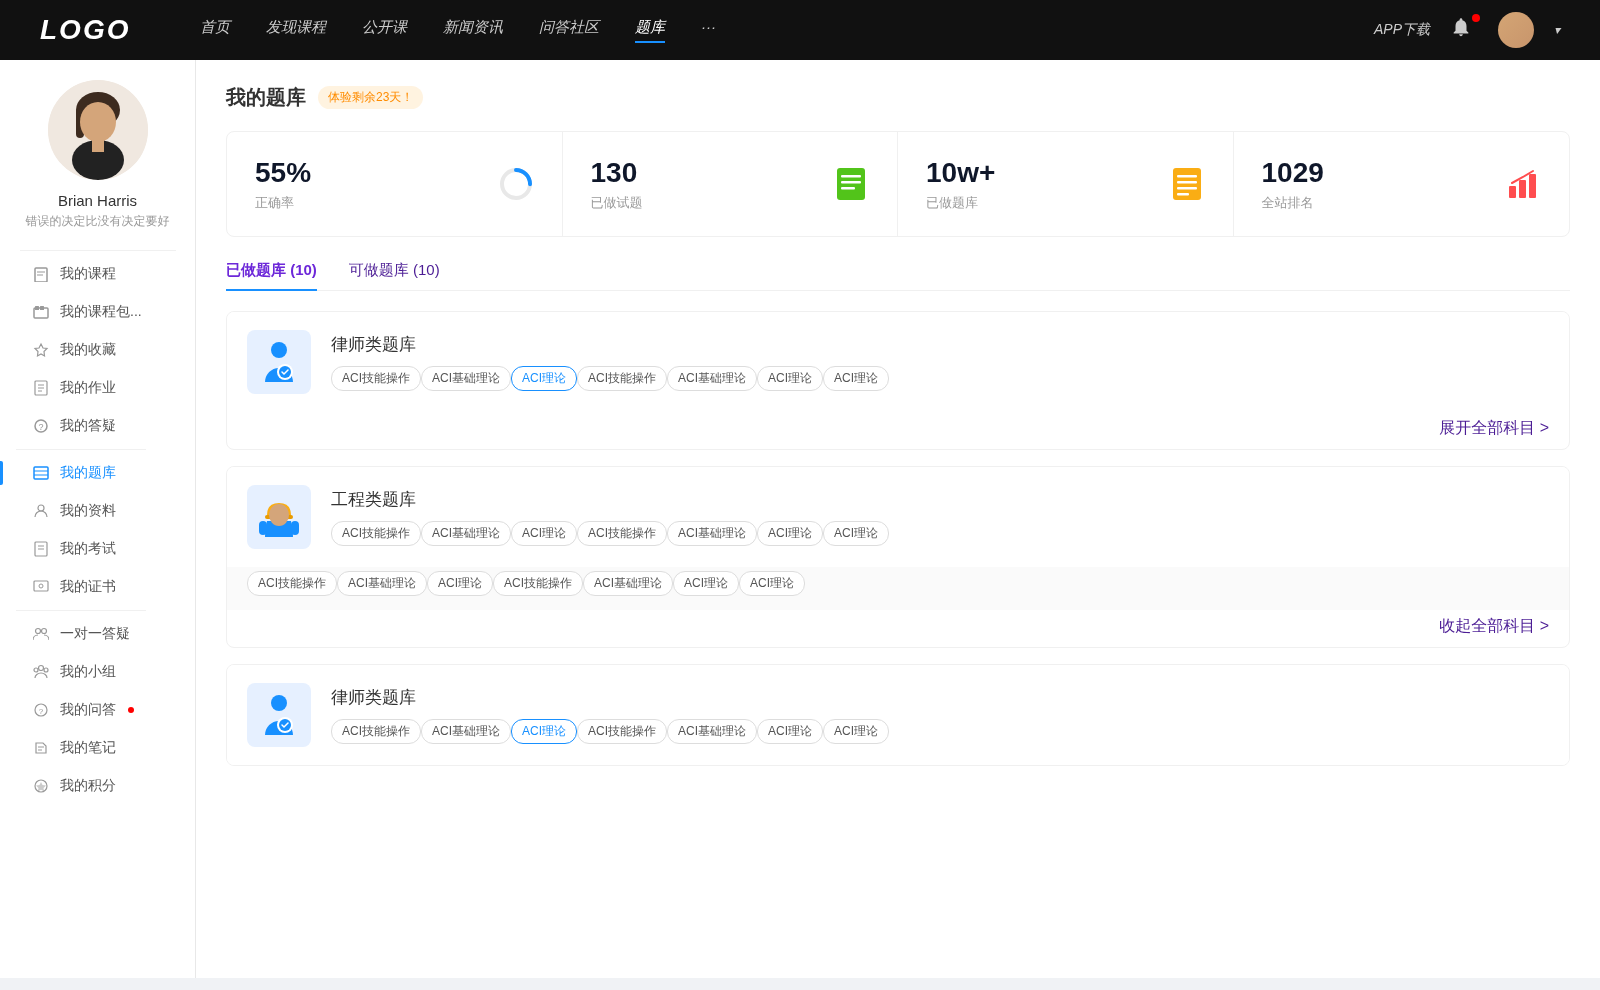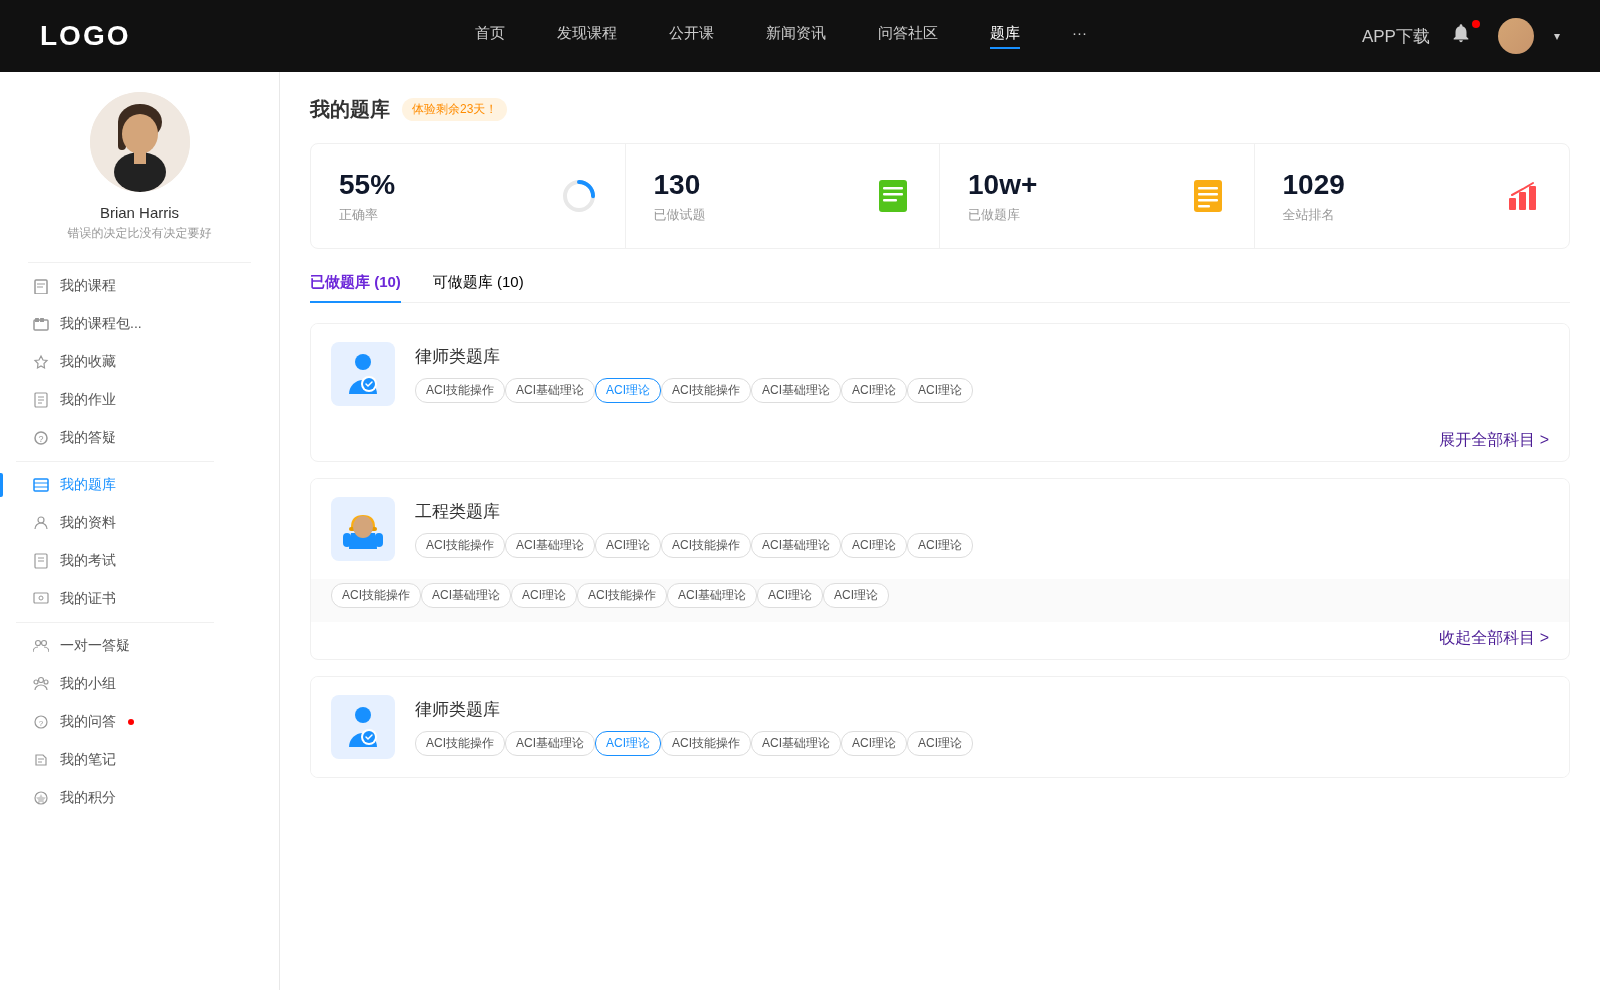--- a/index.html
+++ b/index.html
@@ -1,59 +1,59 @@
 <!DOCTYPE html>
 <html><head>
   <meta charset="utf-8">
   <style>
     * { margin: 0; padding: 0; box-sizing: border-box; }
     body { font-family: "PingFang SC", "Microsoft YaHei", sans-serif; background: #f0f2f5; width: 1600px; height: 990px; overflow: hidden; }
 
     
     .top-nav {
       background: #111;
-      height: 72px;
+      height: 60px;
       display: flex;
       align-items: center;
       padding: 12px 40px;
       color: white;
       position: relative;
+      font-style: italic;
     }
     .nav-logo {
       font-size: 28px;
       font-weight: bold;
       color: white;
       letter-spacing: 2px;
       margin-right: 60px;
       min-width: 100px;
     }
     .nav-links {
       display: flex;
-      gap: 52px;
+      gap: 36px;
       flex: 1;
-      justify-content: center;
     }
     .nav-link {
       color: #ccc;
       font-size: 15px;
       cursor: pointer;
       padding-bottom: 4px;
     }
     .nav-link.active {
       color: white;
       border-bottom: 2px solid #1890ff;
     }
     .nav-right {
       display: flex;
       align-items: center;
       gap: 20px;
     }
     .nav-app-download {
       color: #ccc;
-      font-size: 17px;
+      font-size: 14px;
       cursor: pointer;
     }
     .nav-bell {
       width: 28px; height: 28px;
       position: relative;
       cursor: pointer;
     }
     .nav-bell svg { width: 22px; height: 22px; fill: #ccc; }
     .nav-bell-badge {
       position: absolute;
@@ -80,21 +80,21 @@
     }
 
     
     .main-layout {
       display: flex;
       height: calc(990px - 72px);
     }
 
     
     .sidebar {
-      width: 280px;
+      width: 196px;
       background: white;
       padding: 20px 0;
       display: flex;
       flex-direction: column;
       align-items: center;
       border-right: 1px solid #e8e8e8;
       overflow-y: auto;
     }
     .sidebar-avatar {
       width: 100px; height: 100px;
@@ -229,21 +229,21 @@
 
     
     .tab-row {
       display: flex;
       gap: 32px;
       margin-bottom: 20px;
       border-bottom: 1px solid #f0f0f0;
     }
     .tab-item {
       font-size: 15px;
-      color: #000000;
+      color: #4c1d95;
       padding-bottom: 10px;
       cursor: pointer;
       position: relative;
     }
     .tab-item.active {
       color: #6d28d9;
       font-weight: 600;
     }
     .tab-item.active::after {
       content: '';

